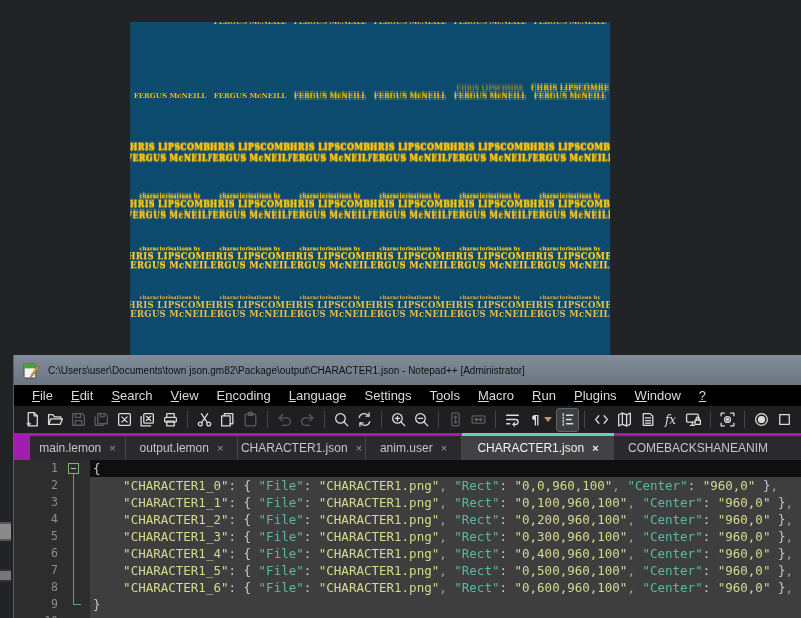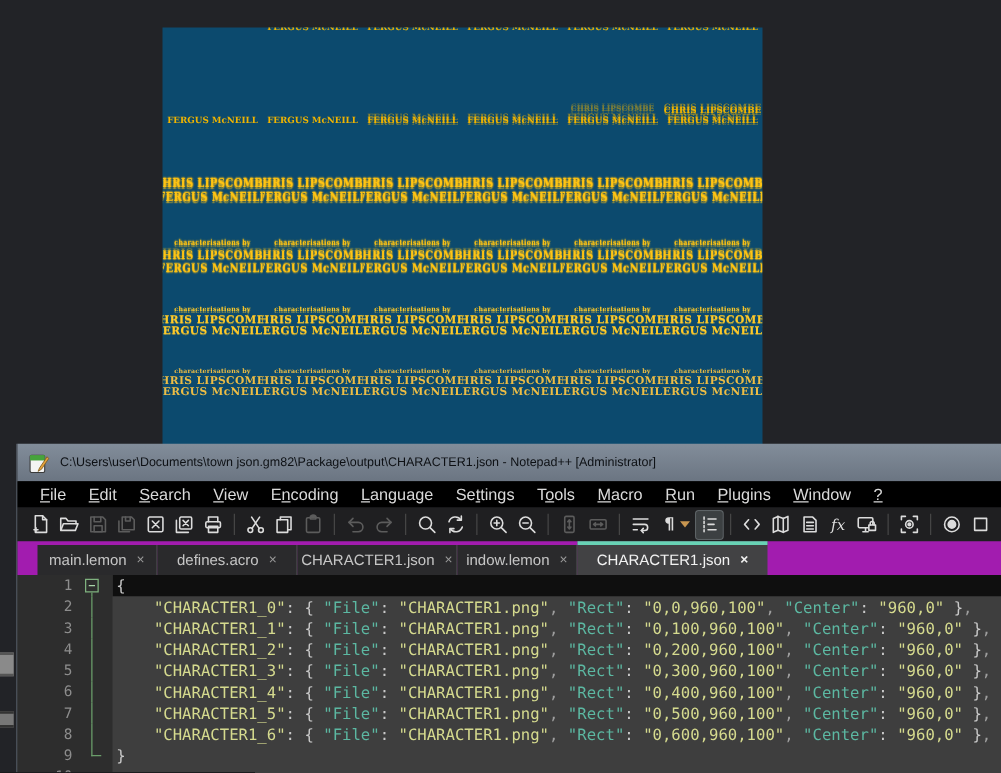--- a/index.html
+++ b/index.html
@@ -483,34 +483,37 @@
             <path d="M5 3l7.5 5L5 13z"></path>
           </svg>
         </div>
       </div>
     <div id="tabbar">
         <div class="tab" style="width: 96px;">
           <span>main.lemon</span>
           <span class="x">×</span>
         </div>
         <div class="tab" style="width: 112px;">
-          <span>defines.acro</span>
+          <span>output.lemon</span>
           <span class="x">×</span>
         </div>
         <div class="tab" style="width: 128px;">
           <span>CHARACTER1.json</span>
           <span class="x">×</span>
         </div>
         <div class="tab" style="width: 96px;">
-          <span>indow.lemon</span>
+          <span>anim.user</span>
           <span class="x">×</span>
         </div>
         <div class="tab active" style="width: 152px;">
           <span>CHARACTER1.json</span>
           <span class="x">×</span>
+        </div>
+        <div class="tab clipped">
+          <span>COMEBACKSHANEANIM</span>
         </div>
       </div>
     <div id="editor">
       <div id="gutter">
           <div class="g-row" style="top: 0px;">
             <div class="g-num">1</div>
             <div class="g-fold">
               <div class="fold-box"></div>
               <div class="fold-v from-box"></div>
             </div>

